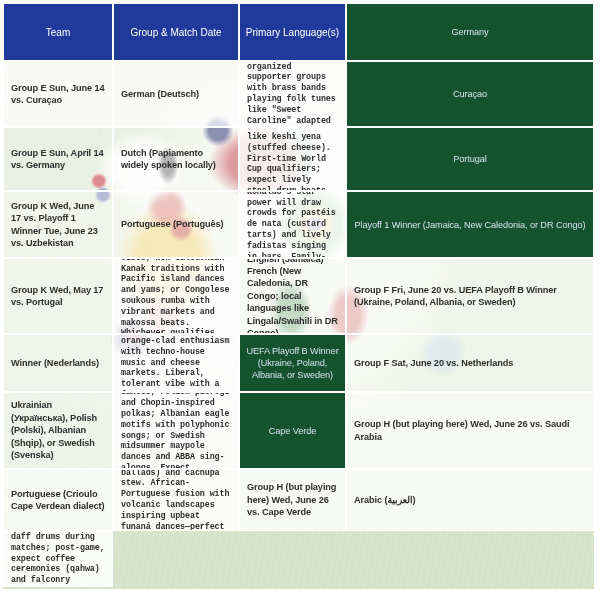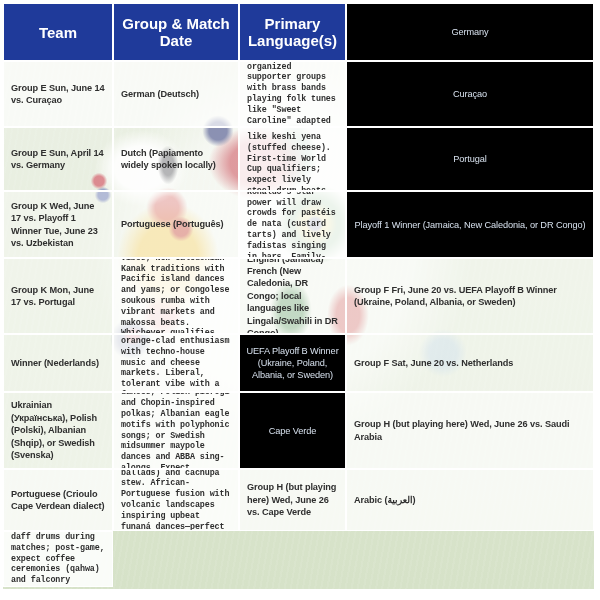--- a/index.html
+++ b/index.html
@@ -58,25 +58,25 @@
     grid-template-rows:58px 66px 64px 67px 76px 58px 77px 62px 56px;
   }
   .cell{
     border:1px solid #ffffff;
     box-sizing:border-box;
     display:flex;align-items:center;
     overflow:hidden;
   }
   .hcell{
     background:#1f3a9a;
-    color:#ffffff;font-weight:700;font-size:15px;
+    color:#ffffff;font-weight:400;font-size:10px;
     justify-content:center;text-align:center;padding:2px 4px;
   }
   .team{
-    background:#000000;
+    background:#14532d;
     color:#d7e1ee;font-size:9.2px;letter-spacing:-0.1px;line-height:12px;
     justify-content:center;text-align:center;padding:19px 6px;
   }
   .data{
     color:#2f2f2f;font-weight:700;font-size:9.2px;line-height:12.4px;
     letter-spacing:-0.1px;padding:4px 7px;text-align:left;
   }
   .culture{
     font-size:8.4px;line-height:10.8px;letter-spacing:-0.1px;
     background:rgba(255,255,255,0.87);padding:3px 7px;font-family:Liberation Mono, monospace;
@@ -106,21 +106,21 @@
     <div class="cell data ov-low">Group E Sun, April 14 vs. Germany</div>
     <div class="cell data ov-low">Dutch (Papiamento widely spoken locally)</div>
     <div class="cell data culture">Caribbean vibrancy with Afro-Dutch influences—calypso music, colorful Carnival costumes, and fresh seafood like keshi yena (stuffed cheese). First-time World Cup qualifiers; expect lively steel drum beats and island-style street parties blending European formality with tropical flair.</div>
 
     <div class="cell team">Portugal</div>
     <div class="cell data ov-mid">Group K Wed, June 17 vs. Playoff 1 Winner Tue, June 23 vs. Uzbekistan</div>
     <div class="cell data ov-mid">Portuguese (Português)</div>
     <div class="cell data culture">Passionate fado music (melancholic ballads) and azulejo tile art. Cristiano Ronaldo's star power will draw crowds for pastéis de nata (custard tarts) and lively fadistas singing in bars. Family-oriented fans with a mix of European sophistication and Atlantic seafood feasts.</div>
 
     <div class="cell team">Playoff 1 Winner (Jamaica, New Caledonia, or DR Congo)</div>
-    <div class="cell data ov-mid">Group K Mon, June 17 vs. Portugal</div>
+    <div class="cell data ov-mid">Group K Wed, May 17 vs. Portugal</div>
     <div class="cell data culture">Diverse possibilities: Jamaican reggae/dancehall with jerk chicken and irie vibes; New Caledonian Kanak traditions with Pacific island dances and yams; or Congolese soukous rumba with vibrant markets and makossa beats. Whichever qualifies, expect rhythmic African/Caribbean energy and communal drumming.</div>
     <div class="cell data ov-mid">English (Jamaica) French (New Caledonia, DR Congo; local languages like Lingala/Swahili in DR Congo)</div>
 
     <div class="cell data ov-mid">Group F Fri, June 20 vs. UEFA Playoff B Winner (Ukraine, Poland, Albania, or Sweden)</div>
     <div class="cell data ov-mid">Winner (Nederlands)</div>
     <div class="cell data culture">Tulip festivals, stroopwafels, and cycling culture. Fans (Oranje Army) bring orange-clad enthusiasm with techno-house music and cheese markets. Liberal, tolerant vibe with a focus on "gezelligheid" (coziness) in supporter zones.</div>
 
     <div class="cell team">UEFA Playoff B Winner (Ukraine, Poland, Albania, or Sweden)</div>
     <div class="cell data ov-mid">Group F Sat, June 20 vs. Netherlands</div>
     <div class="cell data ov-mid">Ukrainian (Українська), Polish (Polski), Albanian (Shqip), or Swedish (Svenska)</div>

